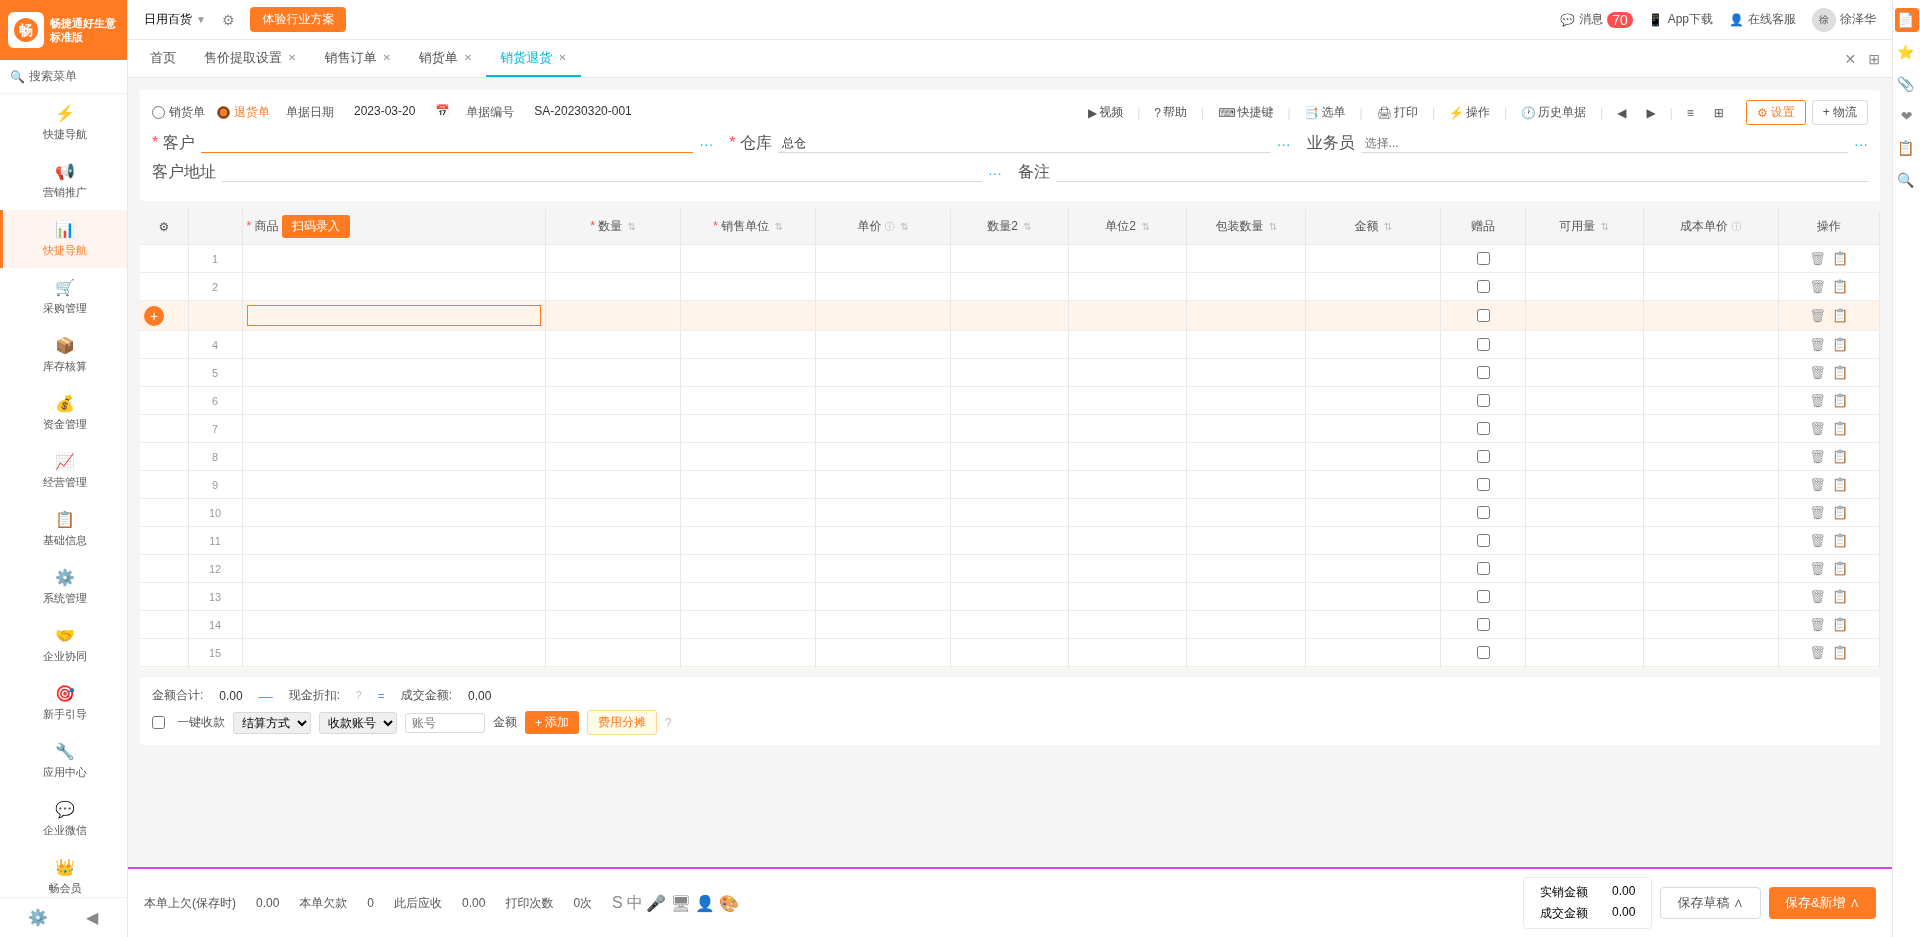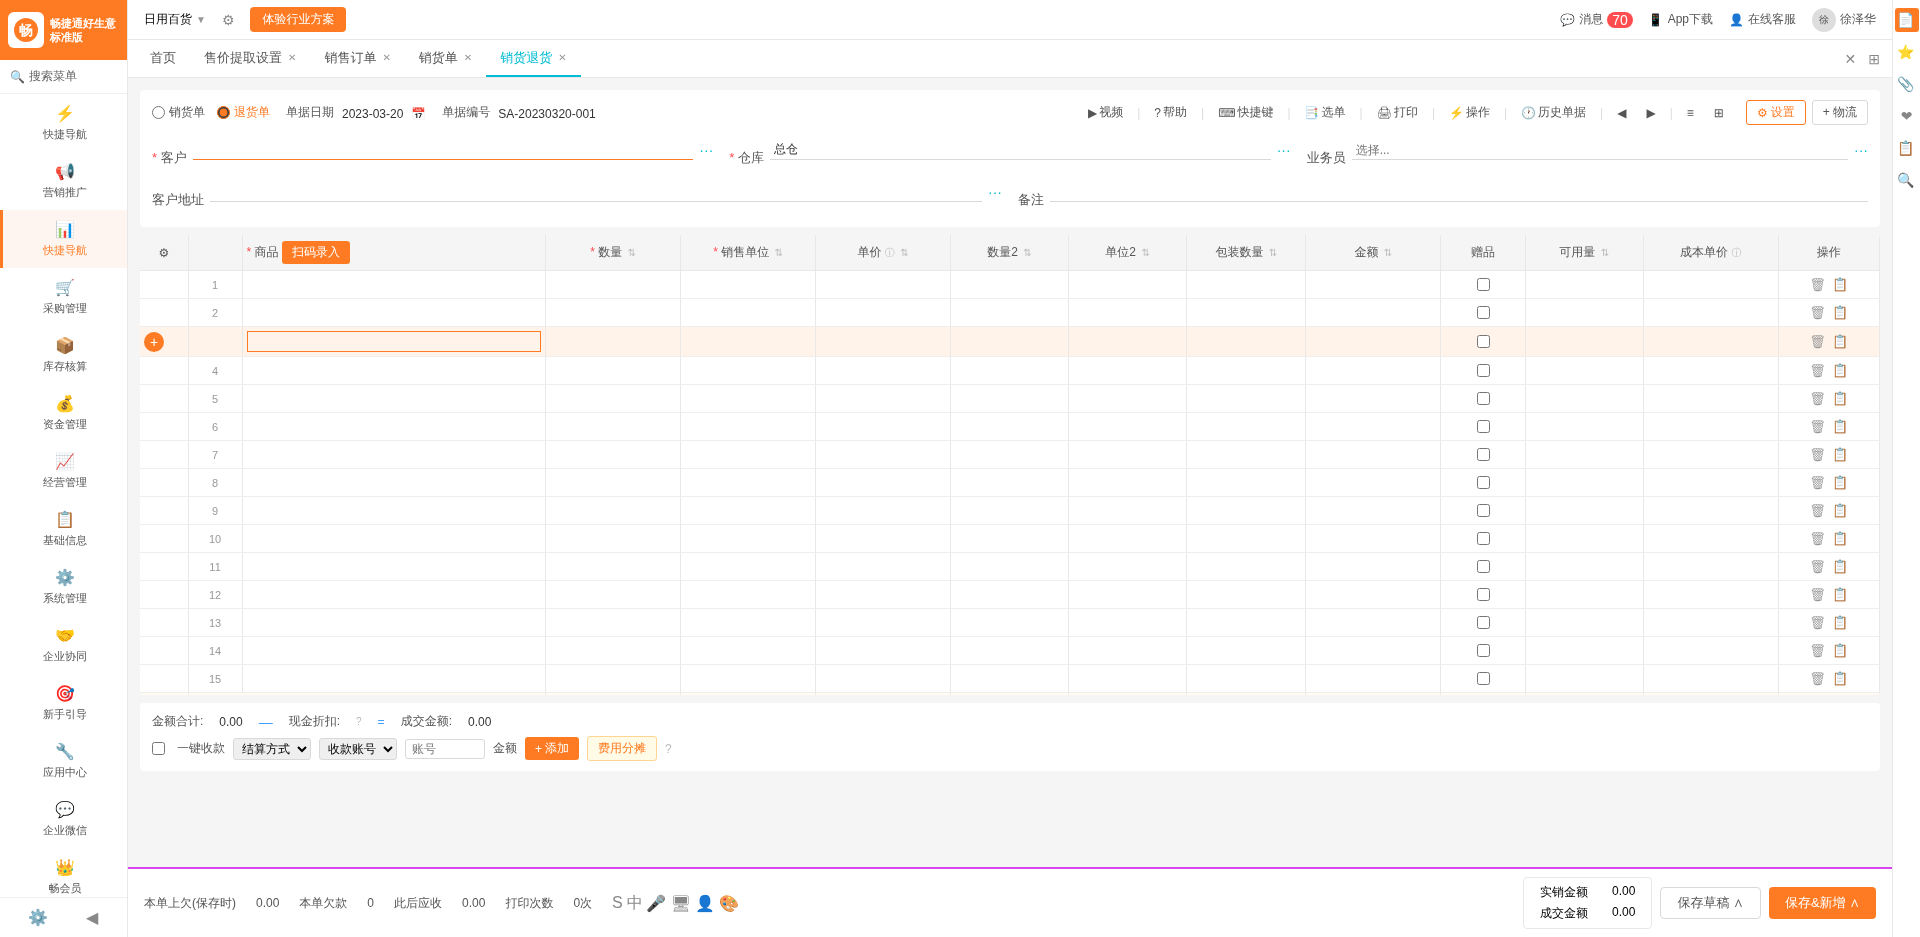--- a/index.html
+++ b/index.html
@@ -43,28 +43,28 @@
     .tab-actions { display: flex; align-items: center; gap: 4px; }
     .tab-action-btn { background: none; border: none; cursor: pointer; color: #888; font-size: 14px; padding: 2px 4px; }
 
     
     .content { flex: 1; overflow-y: auto; background: #f5f5f5; padding: 12px; }
 
     
     .form-section { background: #fff; border-radius: 4px; padding: 10px 12px; margin-bottom: 8px; }
     .form-row { display: flex; align-items: center; gap: 16px; margin-bottom: 8px; }
     .form-group { display: flex; align-items: center; gap: 6px; flex: 1; }
-    .form-label { color: #555; font-size: 13px; white-space: nowrap; margin-top: 16px; }
+    .form-label { color: #555; font-size: 16px; white-space: nowrap; }
     .form-label.required::before { content: '* '; color: #ff4d4f; }
     .form-input { flex: 1; border: none; border-bottom: 1px solid #d9d9d9; padding: 2px 4px; font-size: 12px; outline: none; color: #333; min-width: 80px; }
     .form-dots { color: #00bcd4; cursor: pointer; font-size: 14px; }
     .radio-group { display: flex; align-items: center; gap: 12px; }
     .radio-item { display: flex; align-items: center; gap: 4px; cursor: pointer; font-size: 12px; color: #555; }
     .radio-item input[type="radio"] { accent-color: #ff7b23; }
-    .doc-info { display: flex; align-items: flex-end; gap: 8px; font-size: 12px; color: #555; }
+    .doc-info { display: flex; align-items: flex-start; gap: 20px; font-size: 12px; color: #555; }
     .doc-date { color: #333; }
 
     
     .toolbar { display: flex; align-items: center; gap: 8px; font-size: 12px; color: #555; }
     .toolbar-item { display: flex; align-items: center; gap: 2px; cursor: pointer; padding: 2px 6px; }
     .toolbar-separator { color: #ddd; }
     .settings-btns { display: flex; gap: 6px; }
     .settings-btn { border: 1px solid #d9d9d9; background: #fff; padding: 3px 10px; border-radius: 3px; cursor: pointer; font-size: 12px; color: #555; display: flex; align-items: center; gap: 3px; }
     .settings-btn.orange { border-color: #ff7b23; color: #ff7b23; }
 

